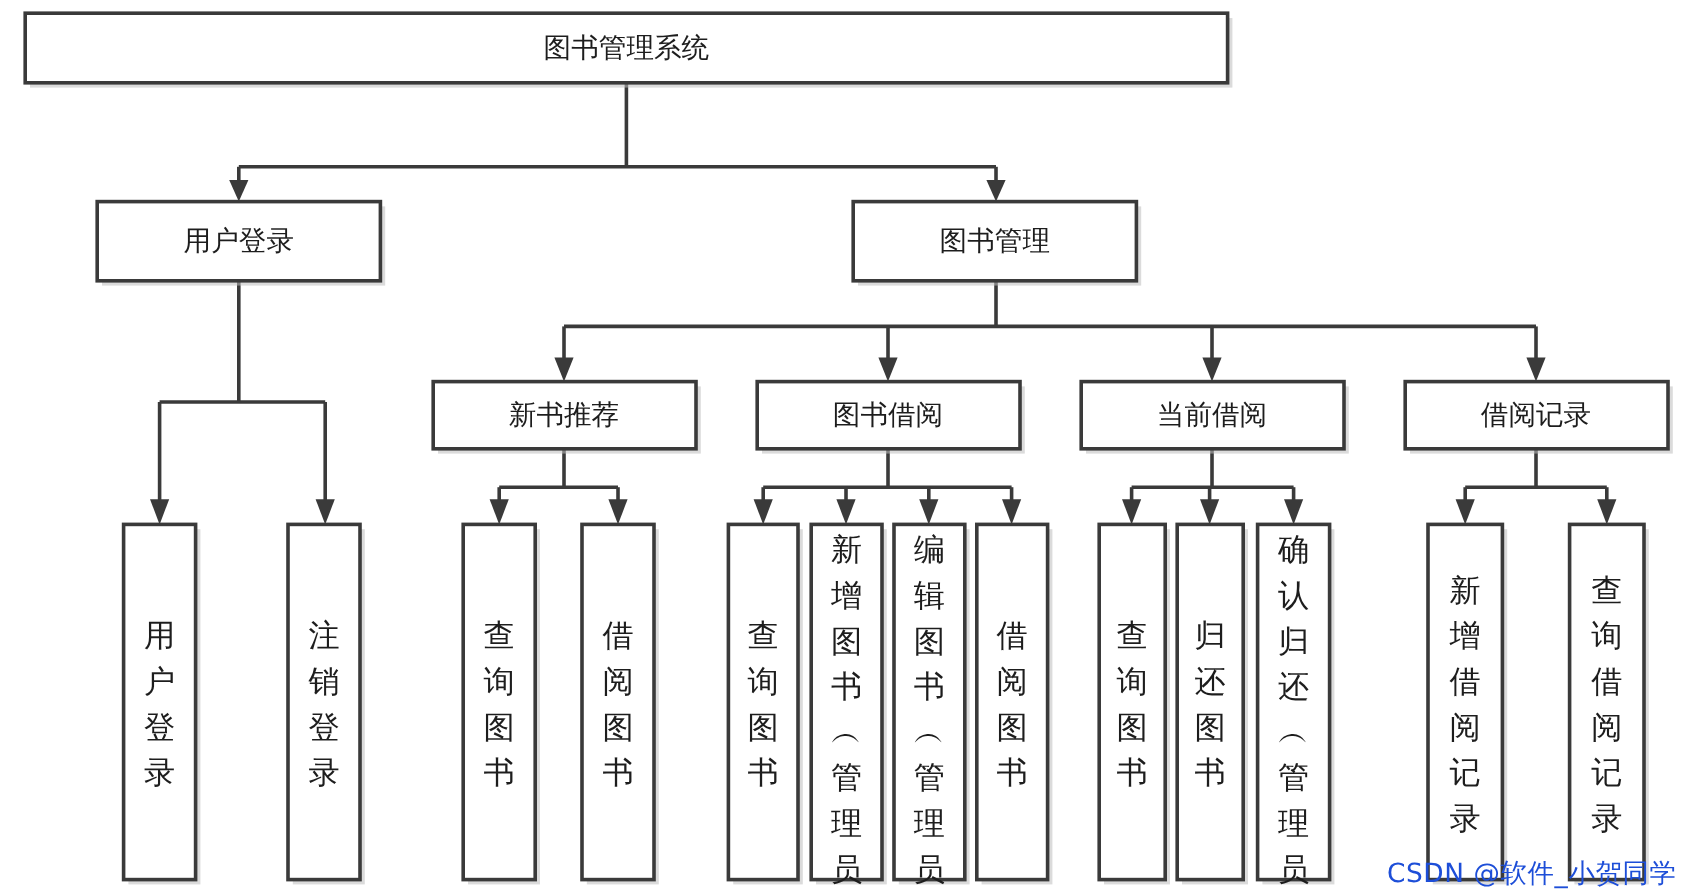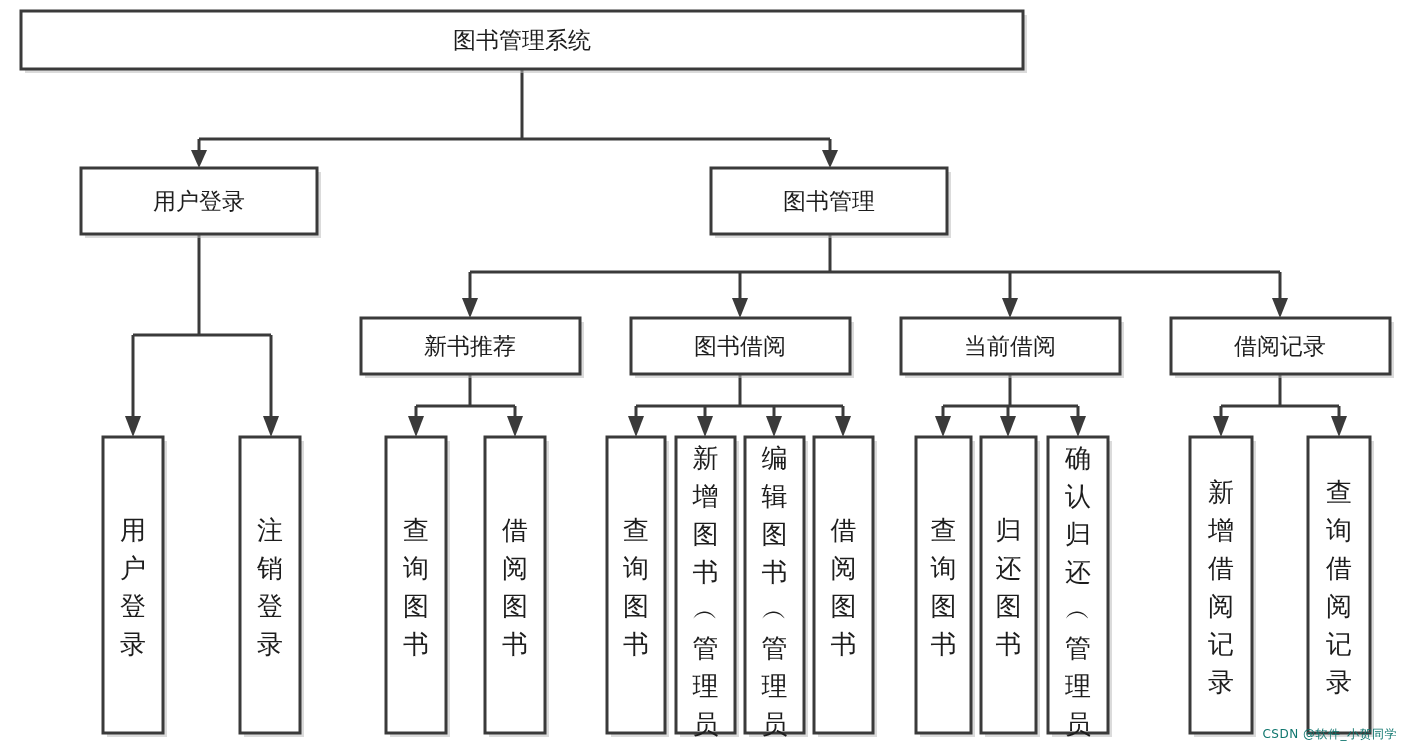--- a/index.html
+++ b/index.html
@@ -42,22 +42,22 @@
     fill:#1d1d1d;
     font-family:"DejaVu Sans","Liberation Sans",sans-serif;
     font-size:26px;
     text-anchor:middle;
   }
   .watermark{
     position:absolute;
     right:8px;
     bottom:4px;
     font-family:"DejaVu Sans","Liberation Sans",sans-serif;
-    font-size:12px;
-    color:#0f766e;
+    font-size:22px;
+    color:#1d4ed8;
     white-space:nowrap;
     letter-spacing:.5px;
   }
 </style>
 </head>
 <body>
 
 <svg id="diagram" viewBox="0 0 1405 747" xmlns="http://www.w3.org/2000/svg">
 
   <g>

